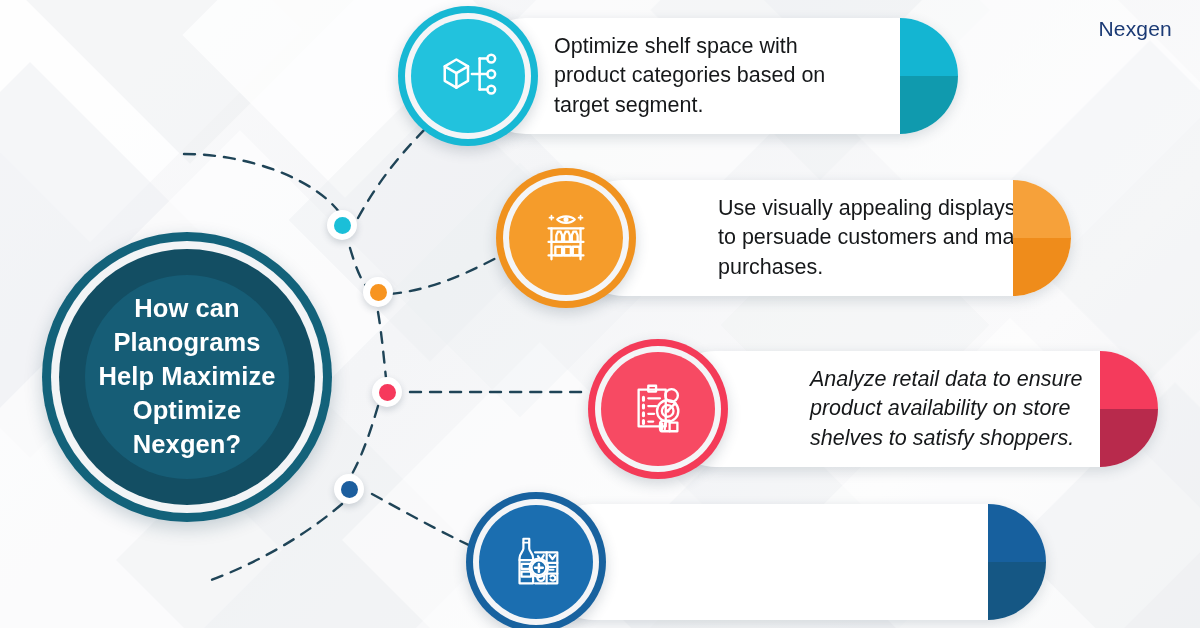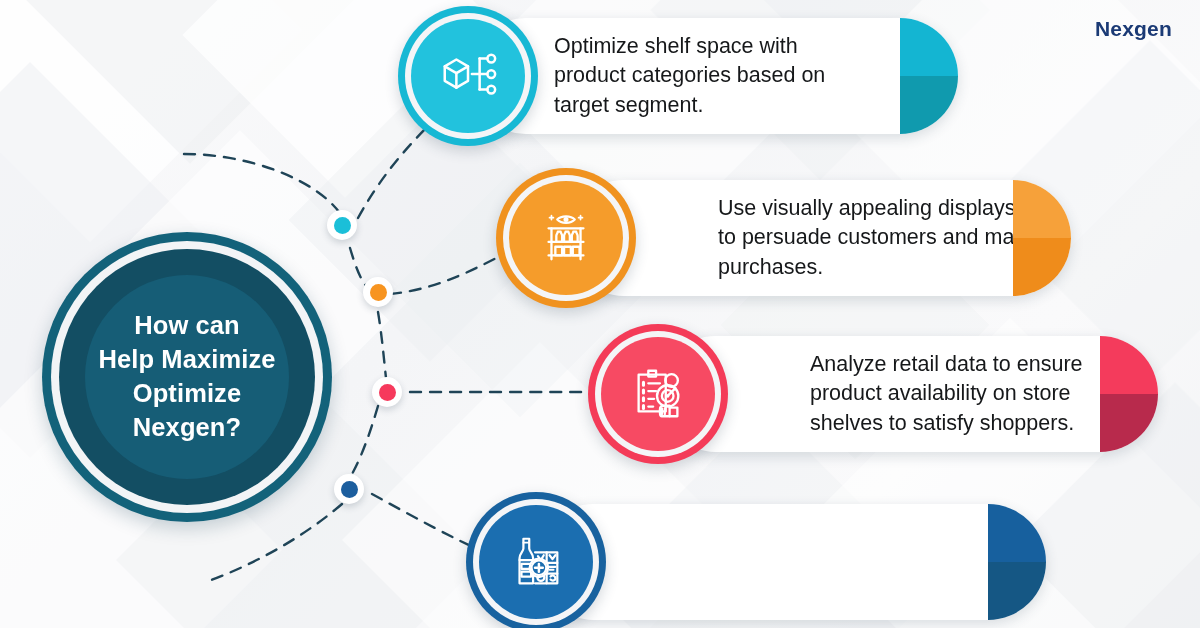--- a/index.html
+++ b/index.html
@@ -134,21 +134,21 @@
     border-radius: 0 58px 58px 0;
     overflow: hidden;
   }
   .cap span { display: block; width: 100%; height: 50%; }
 
   
   .logo {
     position: absolute;
     right: 28px; top: 17px;
     font-size: 21px;
-    font-weight: bold;
+    font-weight: normal;
     color: #1b3a75;
     letter-spacing: .2px;
     margin-left: 18px;
   }
 </style>
 </head>
 <body>
 
 <div class="canvas">
 
@@ -187,20 +187,21 @@
     </g>
   </svg>
 
   <div class="hub">
     <div class="hub-gap"></div>
     <div class="hub-body">
       <div class="hub-inner"></div>
     </div>
     <div class="hub-text">
       <div>How can</div>
+      <div>Planograms</div>
       <div>Help Maximize</div>
       <div>Optimize</div>
       <div>Nexgen?</div>
     </div>
   </div>
 
   <div class="node" style="left:327px; top:210px;">
     <i style="background:#1bbfd8;"></i>
   </div>
   <div class="node" style="left:363px; top:277px;">
@@ -265,21 +266,21 @@
           <path d="M30 36 L30 30 C30 27.5 31.5 27 31.5 25.5 L34.5 25.5 C34.5 27 36 27.5 36 30 L36 36 Z"></path>
           <path d="M38 36 L38 30 C38 27.5 39.5 27 39.5 25.5 L42.5 25.5 C42.5 27 44 27.5 44 30 L44 36 Z"></path>
           <rect x="21" y="41" width="7" height="9"></rect>
           <rect x="30" y="41" width="7" height="9"></rect>
           <rect x="39" y="41" width="7" height="9"></rect>
         </svg>
       </div>
     </div>
   </div>
 
-  <div class="row" style="left:588px; top:324px; width:570px; height:140px;">
+  <div class="row" style="left:588px; top:339px; width:570px; height:140px;font-style:italic;">
     <div class="pill" style="left:70px; top:12px; width:500px;">
       <div class="pill-text" style="margin-left:152px; width:325px;">Analyze retail data to ensure product availability on store shelves to satisfy shoppers.</div>
       <div class="cap" style="right:0;">
         <span style="background:#f43b5c;"></span>
         <span style="background:#b82a4c;"></span>
       </div>
     </div>
     <div class="icon-badge" style="background:#f43b58;">
       <div class="icon-gap"></div>
       <div class="icon-core" style="background:#f74a63;">

